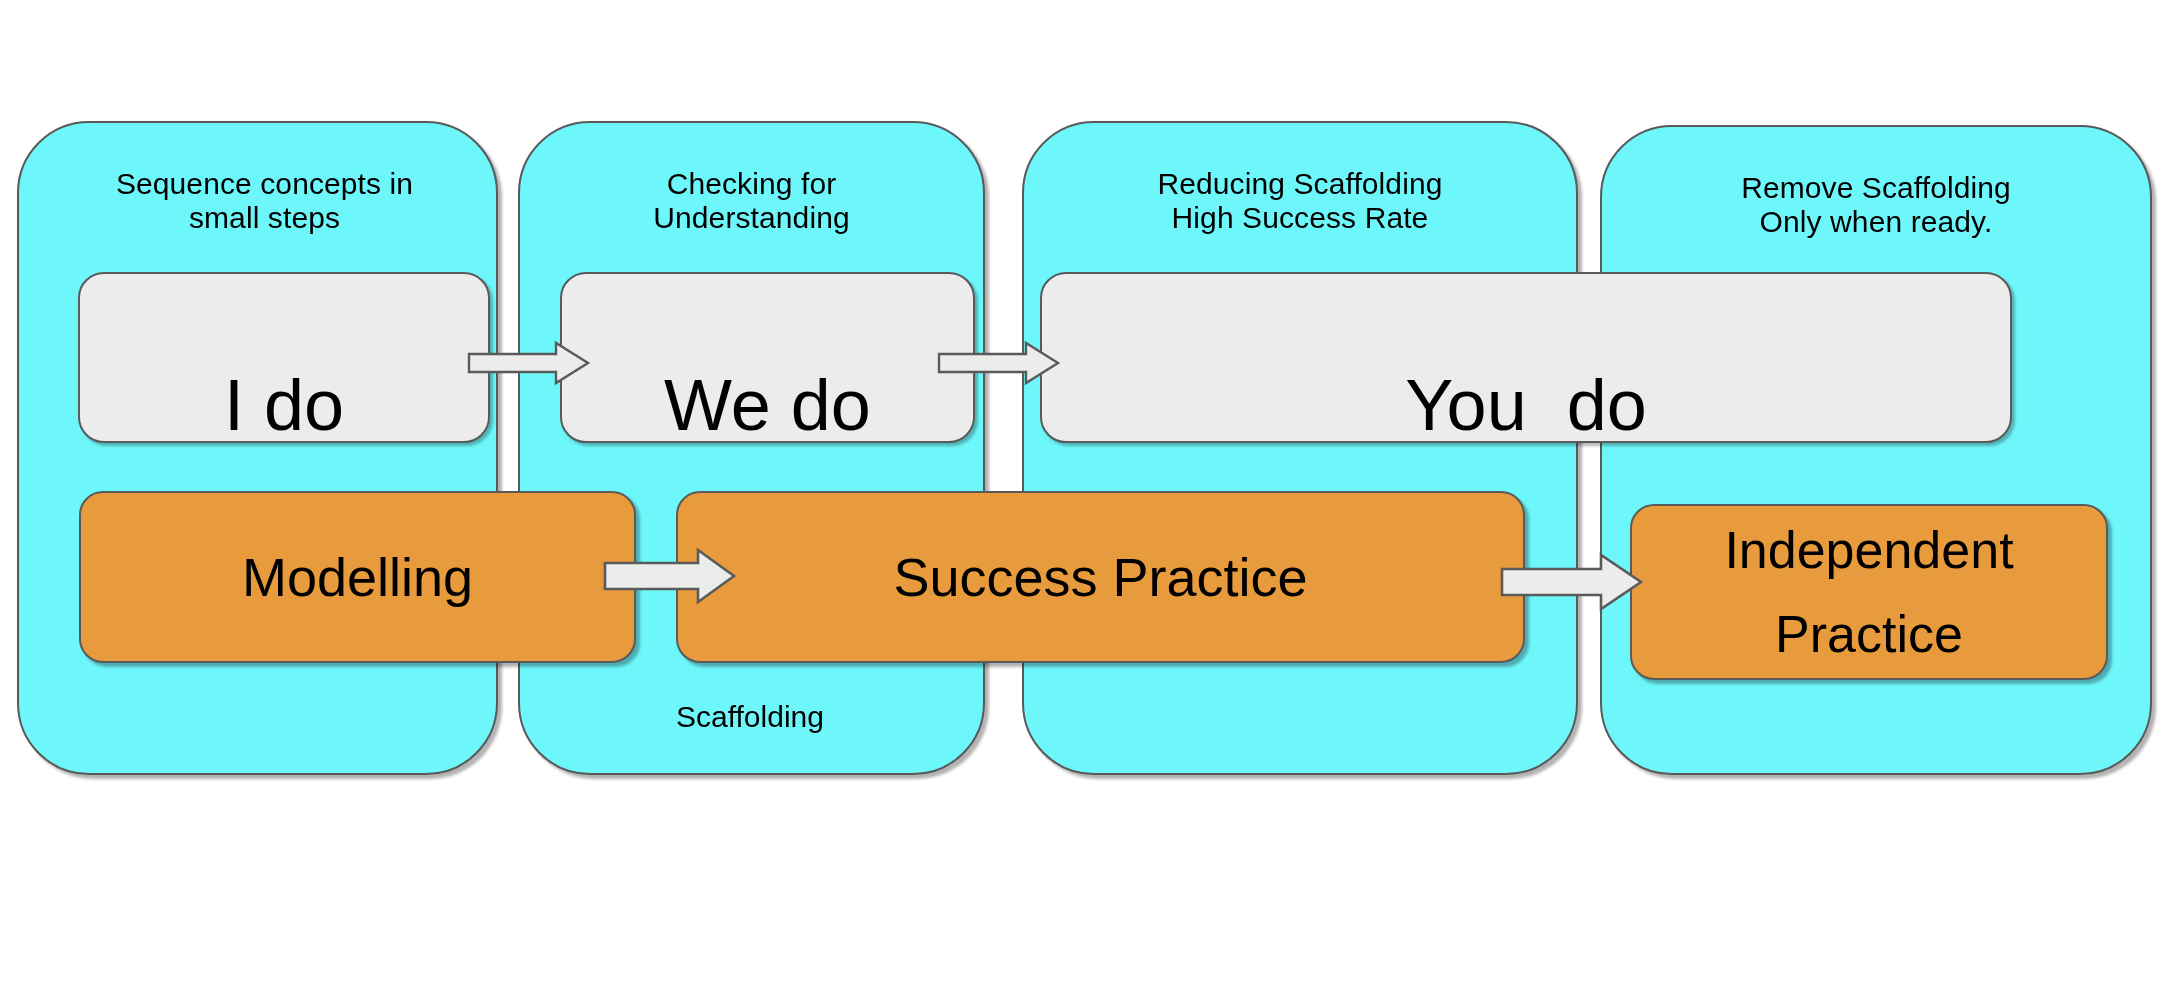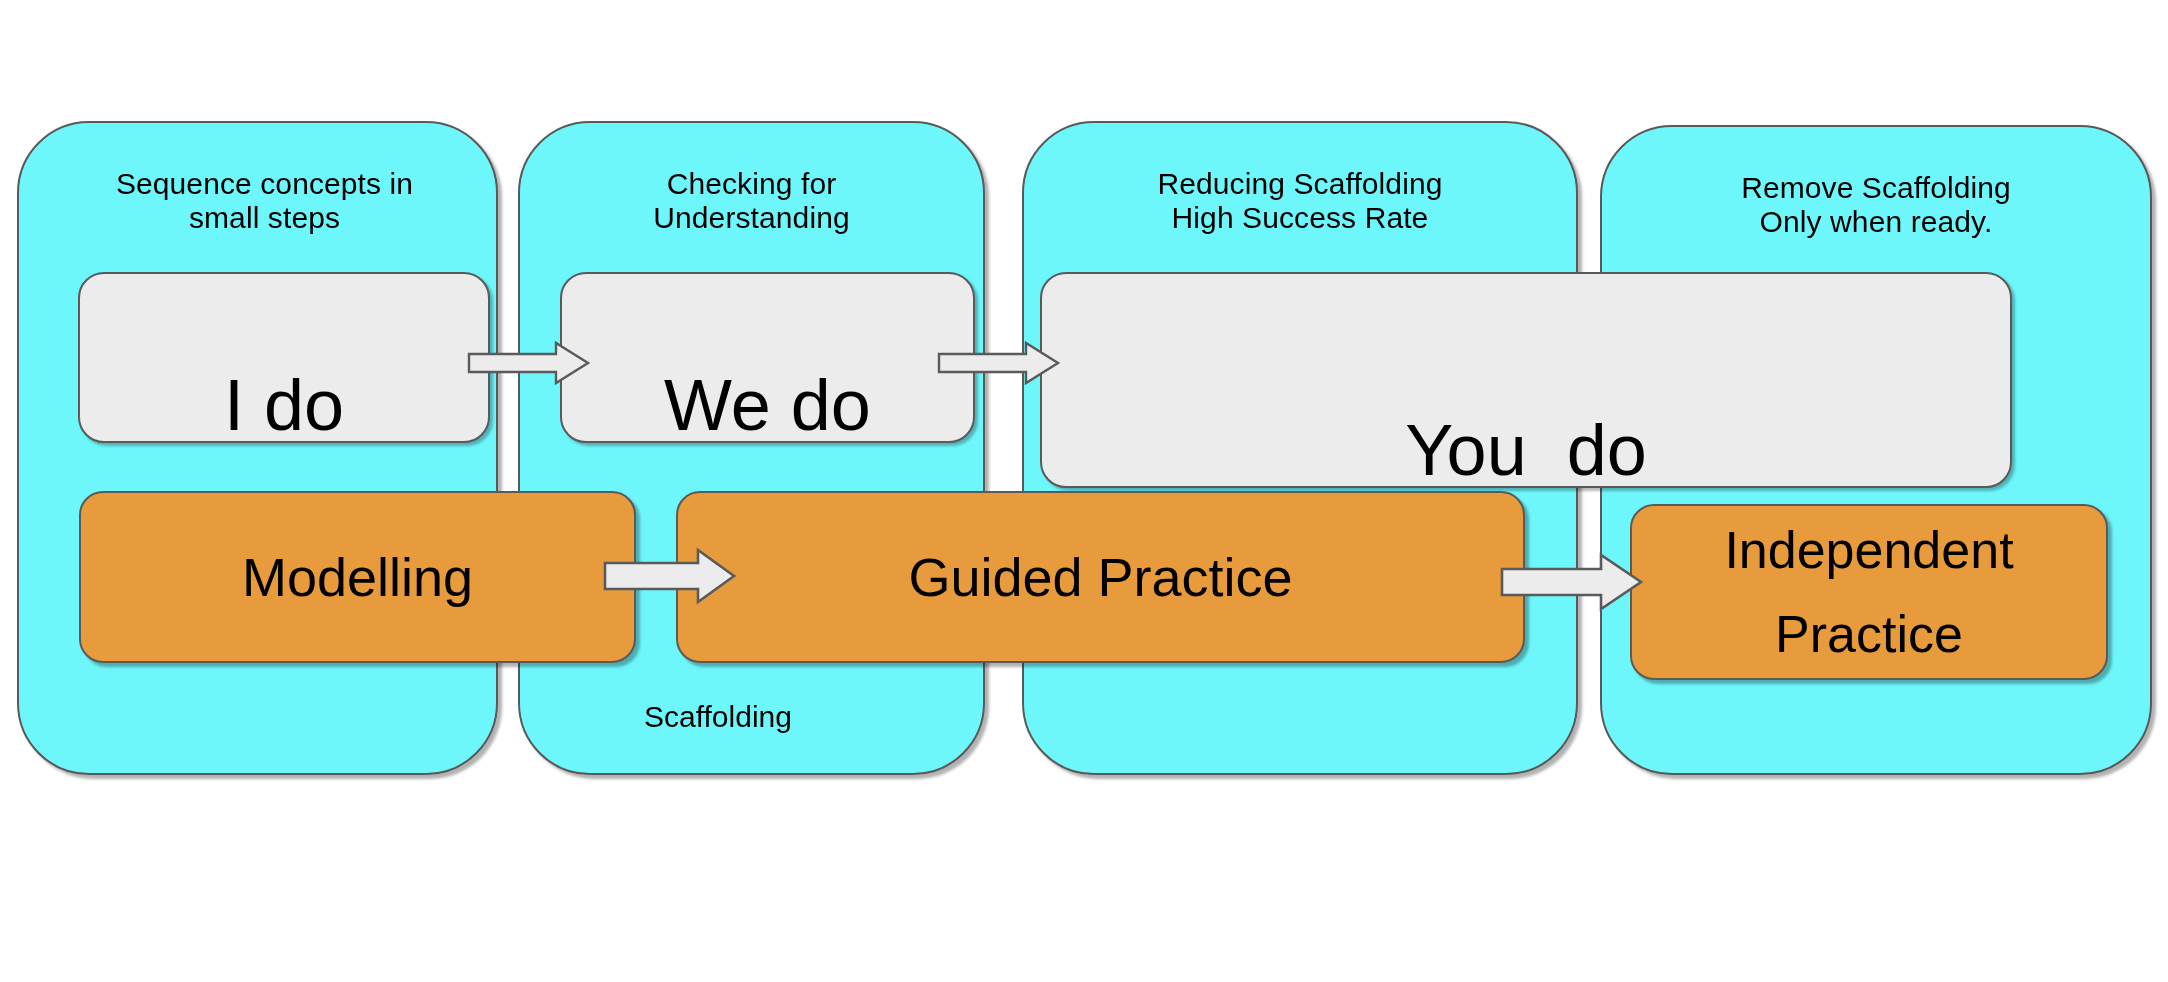--- a/index.html
+++ b/index.html
@@ -122,40 +122,40 @@
   <div class="panel" style="left:1022px; top:121px; width:556px; height:654px;">
     <div class="panel-caption" style="top:44px;">Reducing Scaffolding
 High Success Rate</div>
   </div>
 
   <div class="panel" style="left:1600px; top:125px; width:552px; height:650px;">
     <div class="panel-caption" style="top:44px;">Remove Scaffolding
 Only when ready.</div>
   </div>
 
-  <div class="floating-caption" style="left:628px; top:700px; width:180px;">Scaffolding</div>
+  <div class="floating-caption" style="left:660px; top:700px; width:180px;">Scaffolding</div>
 
   <div class="stage-box" style="left:78px; top:272px; width:412px; height:171px;">
     <span class="label">I do</span>
   </div>
 
   <div class="stage-box" style="left:560px; top:272px; width:415px; height:171px;">
     <span class="label">We do</span>
   </div>
 
-  <div class="stage-box" style="left:1040px; top:272px; width:972px; height:216px;">
+  <div class="stage-box" style="left:1040px; top:272px; width:972px; height:171px;">
     <span class="label">You  do</span>
   </div>
 
   <div class="practice-box" style="left:79px; top:491px; width:557px; height:172px;">
     <span class="label">Modelling</span>
   </div>
 
   <div class="practice-box" style="left:676px; top:491px; width:849px; height:172px;">
-    <span class="label">Guided Practice</span>
+    <span class="label">Success Practice</span>
   </div>
 
   <div class="practice-box tall" style="left:1630px; top:504px; width:478px; height:176px;">
     <span class="label">Independent
 Practice</span>
   </div>
 
   <div class="arrow" style="left:468px; top:341px; width:122px; height:44px;">
     <svg viewBox="0 0 122 44" preserveAspectRatio="none">
       <polygon points="1,13 88,13 88,2 120,22 88,42 88,31 1,31" fill="#ececec" stroke="#5a5a5a" stroke-width="2.4" stroke-linejoin="miter"></polygon>

